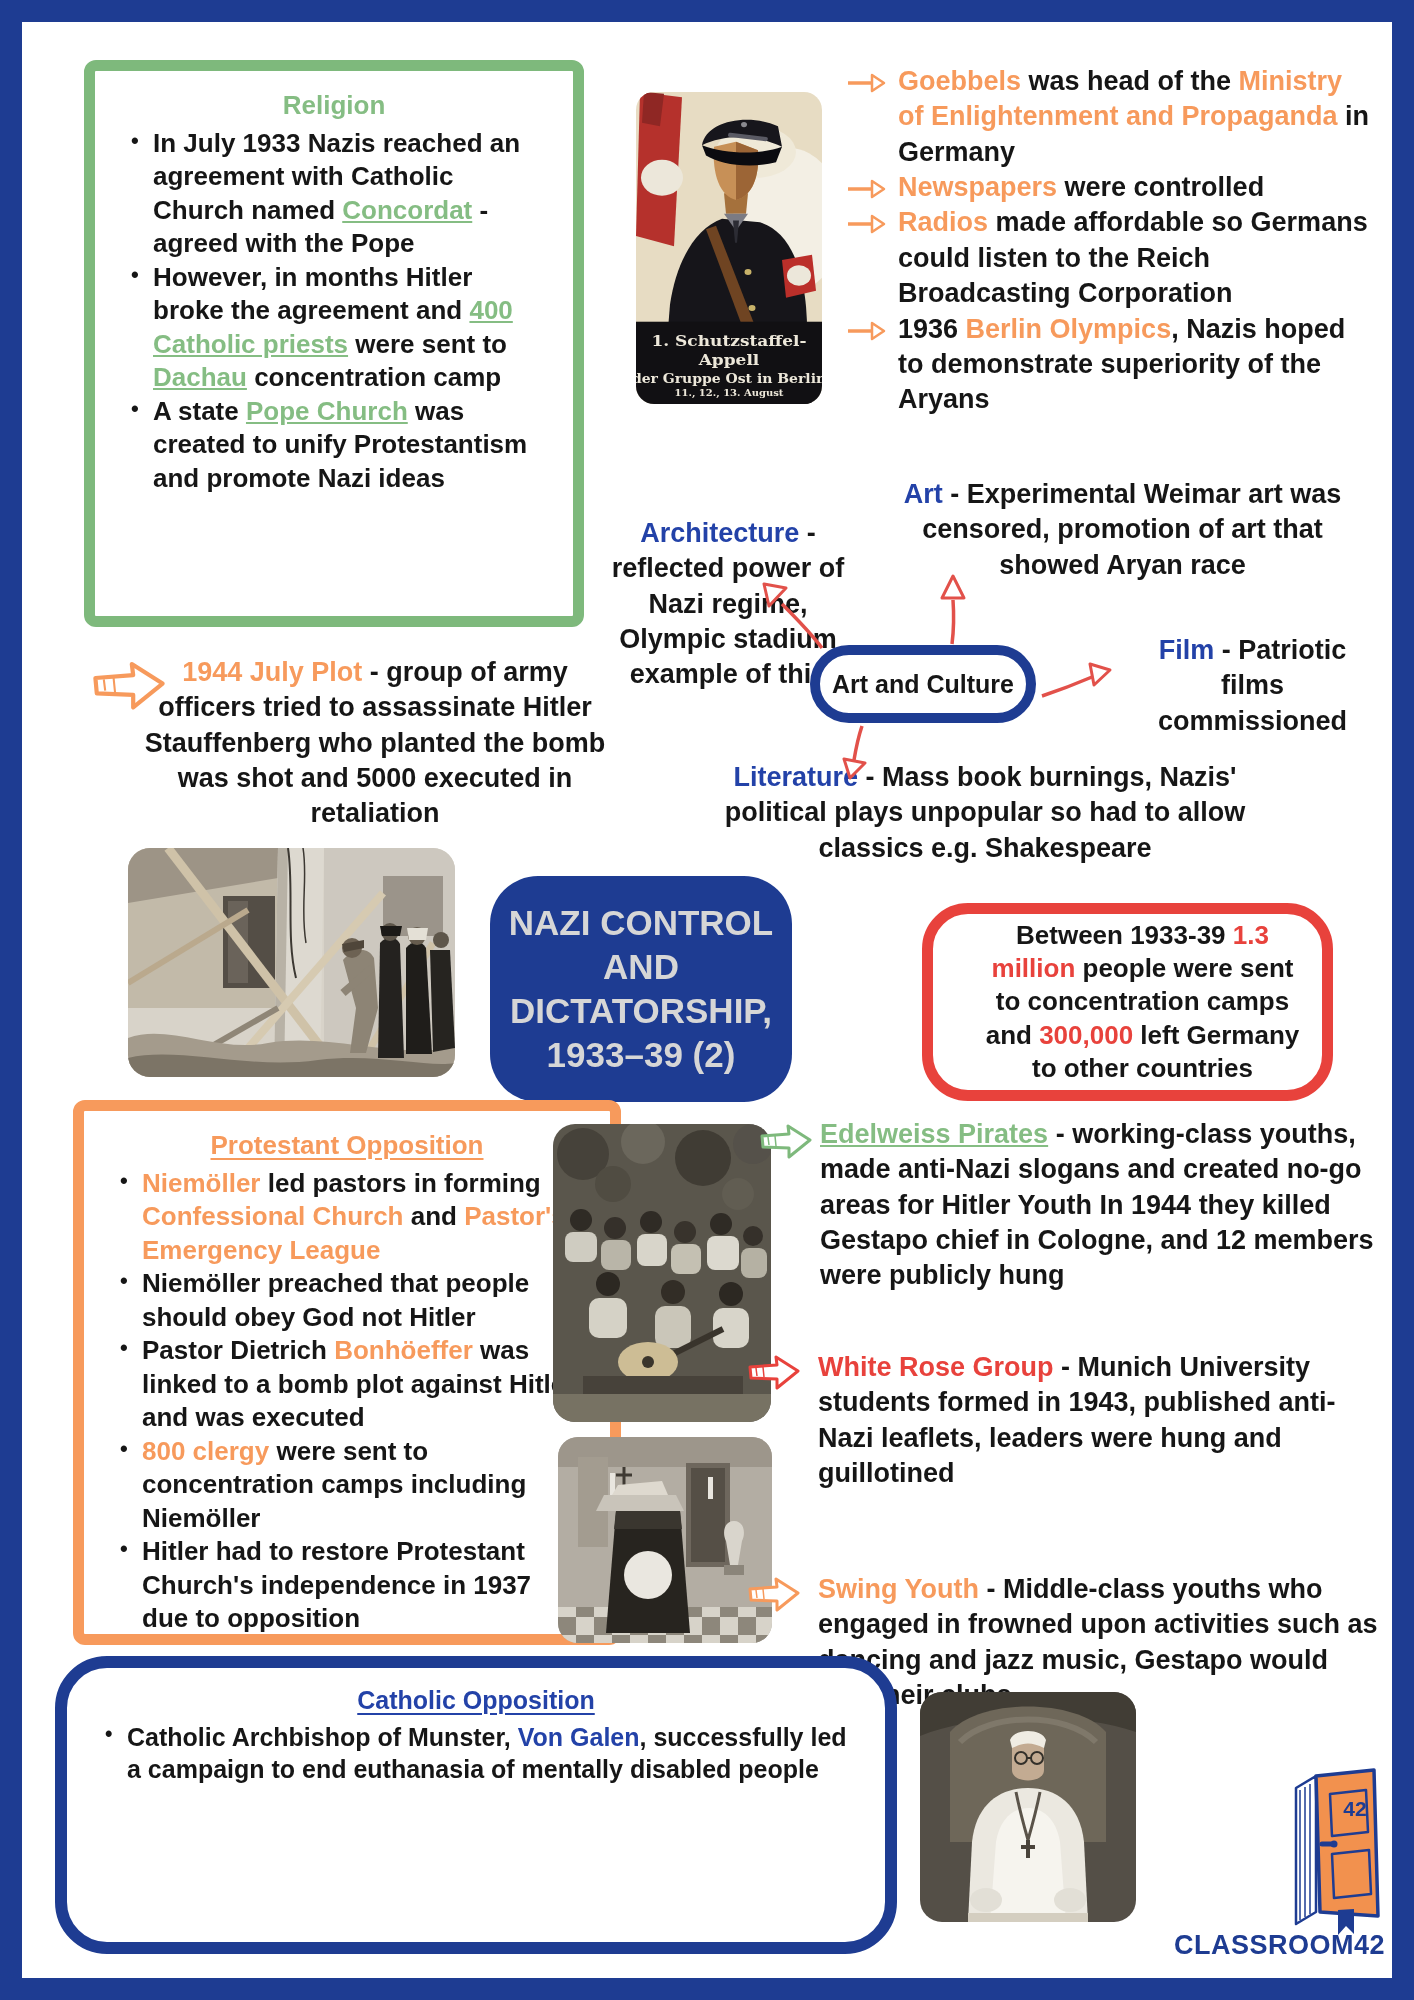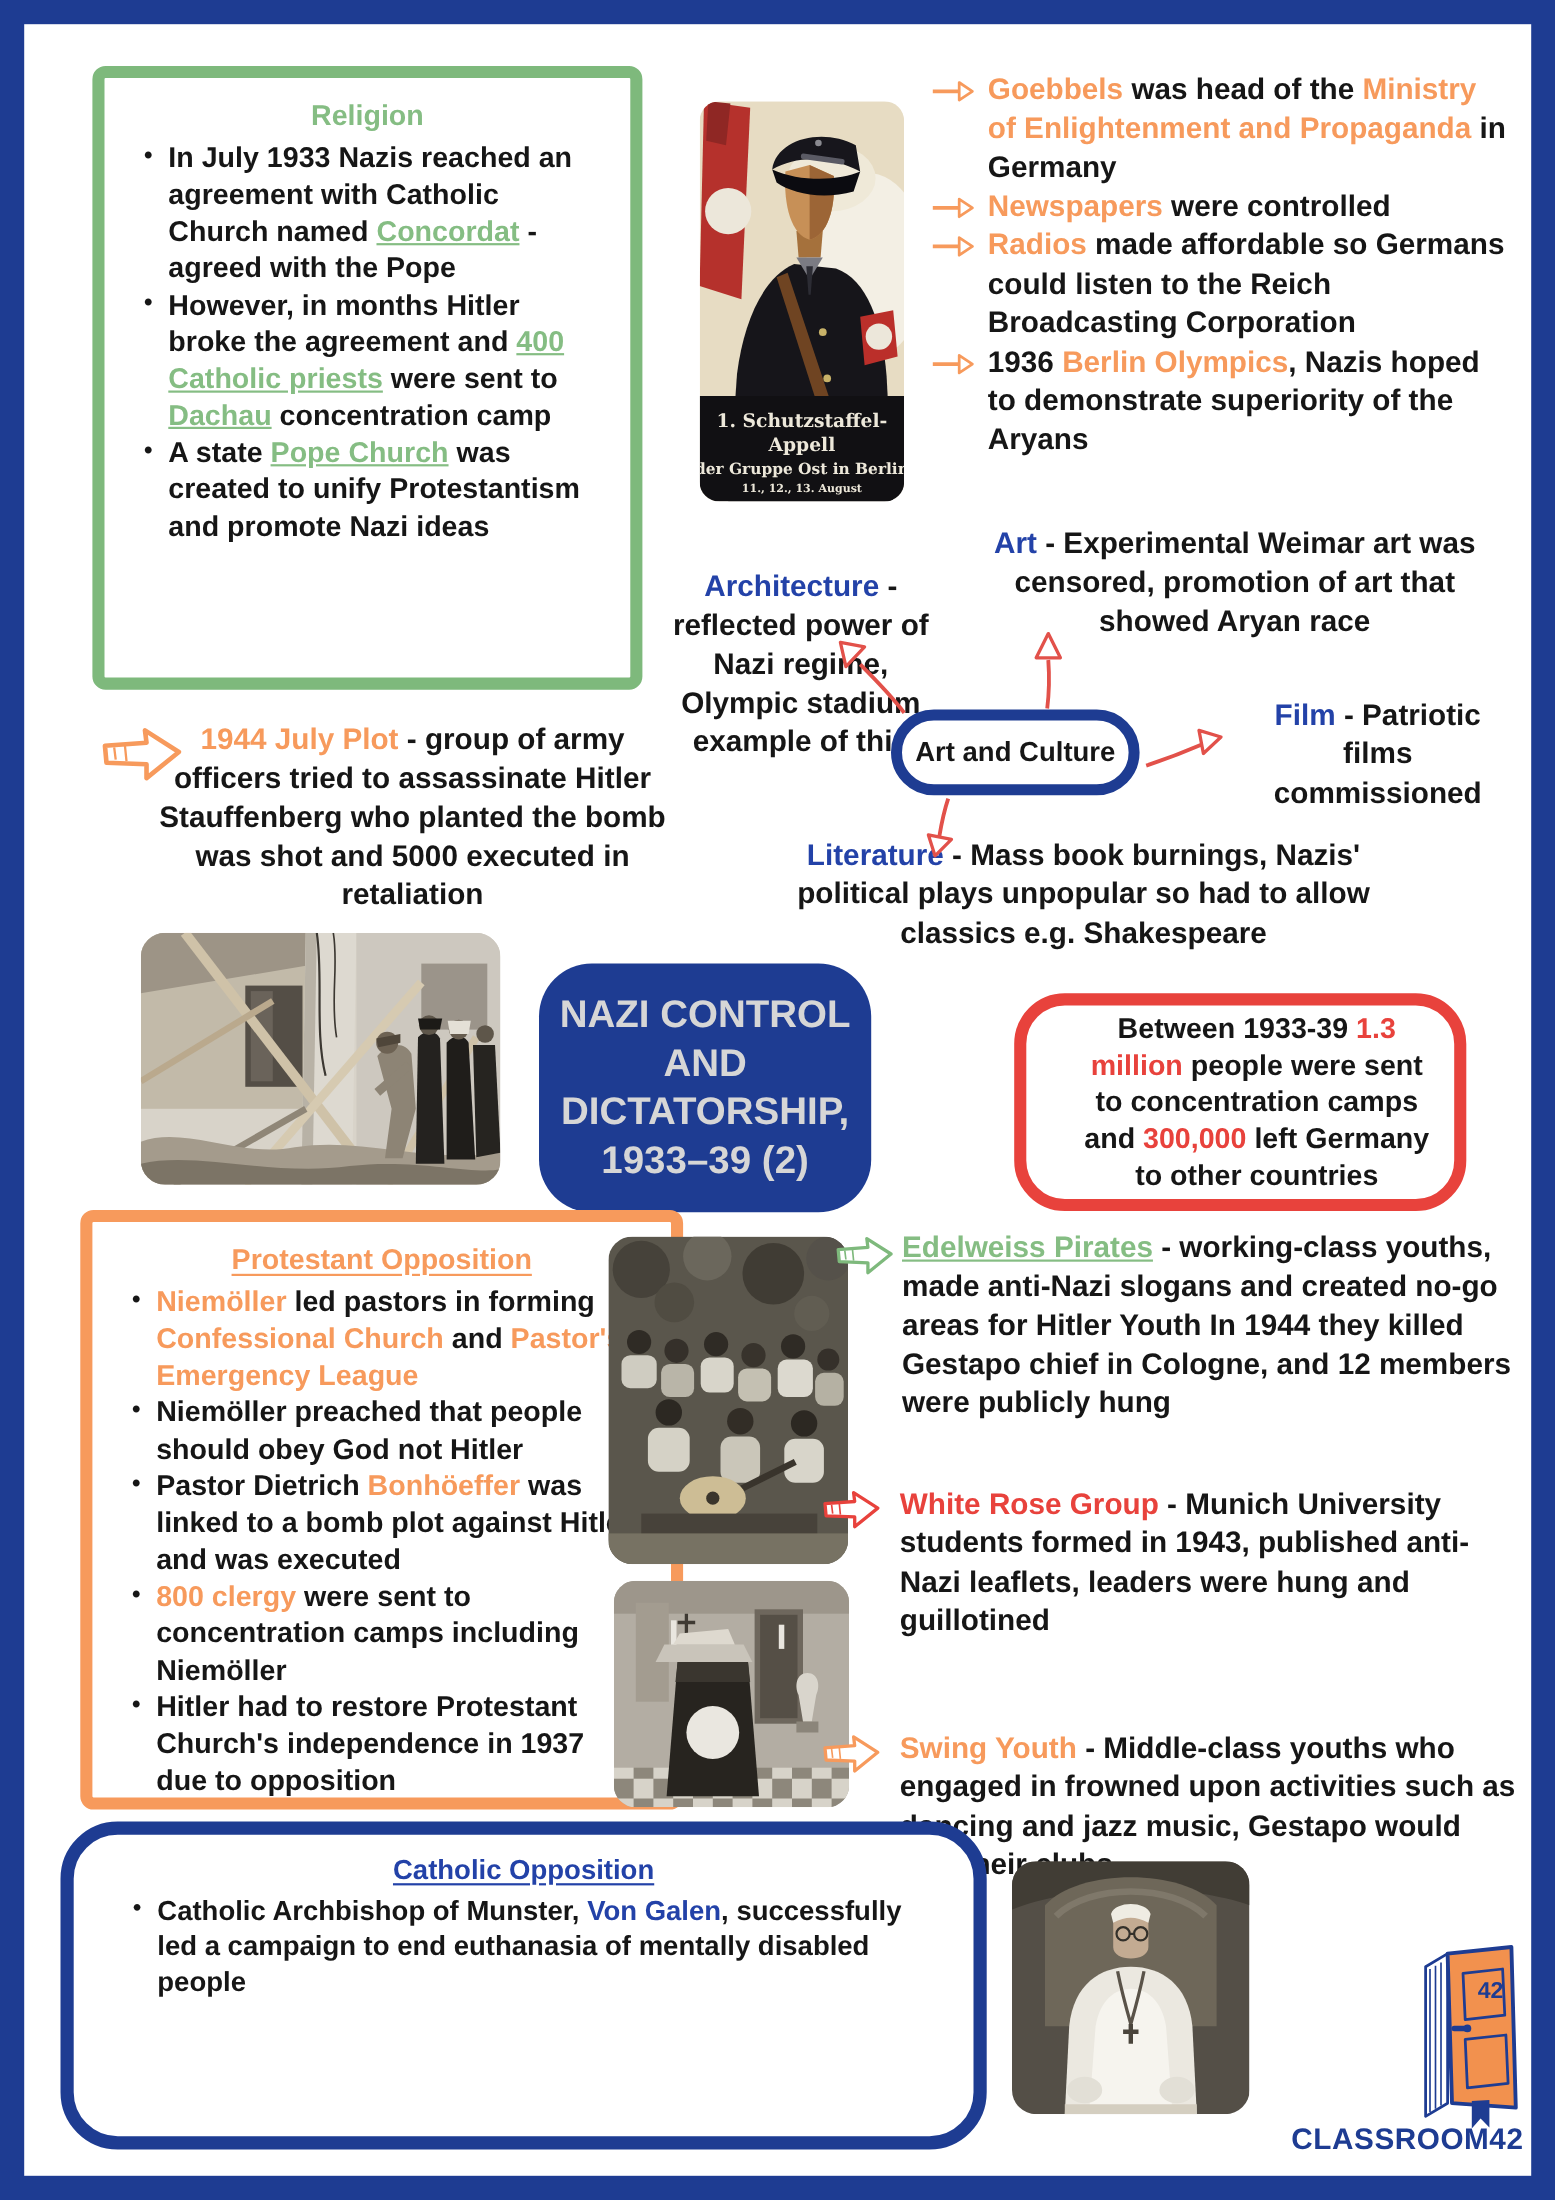--- a/index.html
+++ b/index.html
@@ -65,21 +65,21 @@
 
   <div class="obox religion" style="left:84px;top:60px;width:500px;height:567px;">
     <h2 class="t">Religion</h2>
     <ul>
       <li class="t"><span>In July 1933 Nazis reached an agreement with Catholic Church named </span><span class="hl-green">Concordat</span><span> - agreed with the Pope</span></li>
       <li class="t"><span>However, in months Hitler broke the agreement and </span><span class="hl-green">400 Catholic priests</span><span> were sent to </span><span class="hl-green">Dachau</span><span> concentration camp</span></li>
       <li class="t"><span>A state </span><span class="hl-green">Pope Church</span><span> was created to unify Protestantism and promote Nazi ideas</span></li>
     </ul>
   </div>
 
-  <div class="photo" style="left:636px;top:92px;width:186px;height:364px;border-radius:18px;">
+  <div class="photo" style="left:636px;top:92px;width:186px;height:312px;border-radius:18px;">
     <svg viewBox="0 0 186 364" preserveAspectRatio="none">
       <rect width="186" height="364" fill="#e7dcc3"></rect>
       <ellipse cx="152" cy="150" rx="55" ry="85" fill="#f3efe4"></ellipse>
       <ellipse cx="120" cy="70" rx="40" ry="30" fill="#efe9d8"></ellipse>
       <path d="M4,0 L46,6 L38,180 L0,168 Z" fill="#b5312c"></path>
       <path d="M8,0 L28,2 L24,40 L6,36 Z" fill="#8f2724"></path>
       <circle cx="26" cy="100" r="21" fill="#ece7da"></circle>
       <path d="M26,364 L34,248 C40,200 58,160 86,148 L124,152 C152,162 166,200 170,250 L176,364 Z" fill="#16151a"></path>
       <path d="M88,118 L112,118 L110,142 L90,142 Z" fill="#a5713c"></path>
       <path d="M78,64 C76,96 84,122 100,126 C116,122 124,98 122,68 L100,58 Z" fill="#c79057"></path>
@@ -323,21 +323,21 @@
   </div>
 
   <span class="abs" style="left:745px;top:1574px;">
     <svg width="58" height="40" viewBox="0 0 56 40">
         <path d="M4,15 L31,13 L30,5 L52,19 L31,36 L31,27 L5,26 Z" fill="#fff" stroke="#f79a5c" stroke-width="3" stroke-linejoin="round"></path>
         <path d="M10,16 L11,24 M17,15 L18,25" stroke="#f79a5c" stroke-width="1.5"></path>
       </svg>
   </span>
   <div class="abs t" style="left:818px;top:1572px;width:560px;"><span class="hl-orange">Swing Youth</span><span> - Middle-class youths who engaged in frowned upon activities such as dancing and jazz music, Gestapo would raid their clubs</span></div>
 
-  <div class="obox catholic" style="left:55px;top:1656px;width:842px;height:298px;padding:14px 44px;">
+  <div class="obox catholic" style="left:55px;top:1656px;width:842px;height:298px;padding:14px 28px;">
     <h2 class="t">Catholic Opposition</h2>
     <ul>
       <li class="t"><span>Catholic Archbishop of Munster, </span><span class="hl-blue">Von Galen</span><span>, successfully led a campaign to end euthanasia of mentally disabled people</span></li>
     </ul>
   </div>
 
   <div class="photo" style="left:920px;top:1692px;width:216px;height:230px;">
     <svg viewBox="0 0 216 230" preserveAspectRatio="none">
       <rect width="216" height="230" fill="#544f47"></rect>
       <path d="M0,0 h216 v40 C160,20 60,20 0,44 Z" fill="#413d35"></path>

